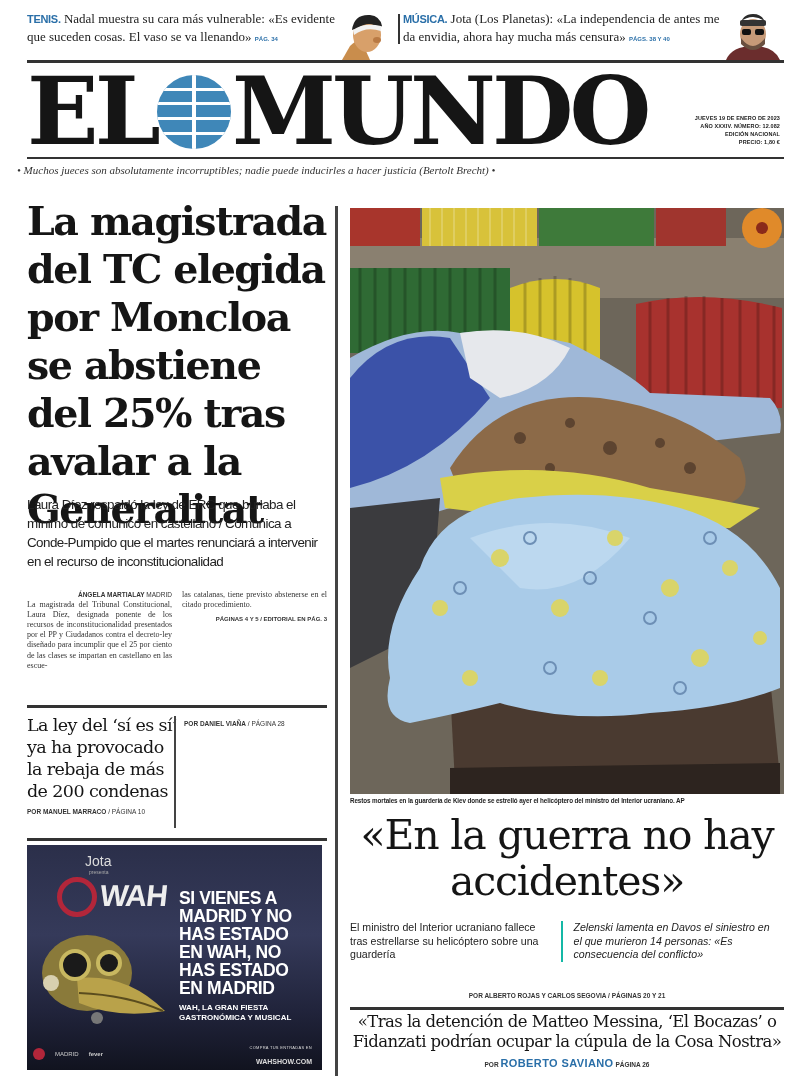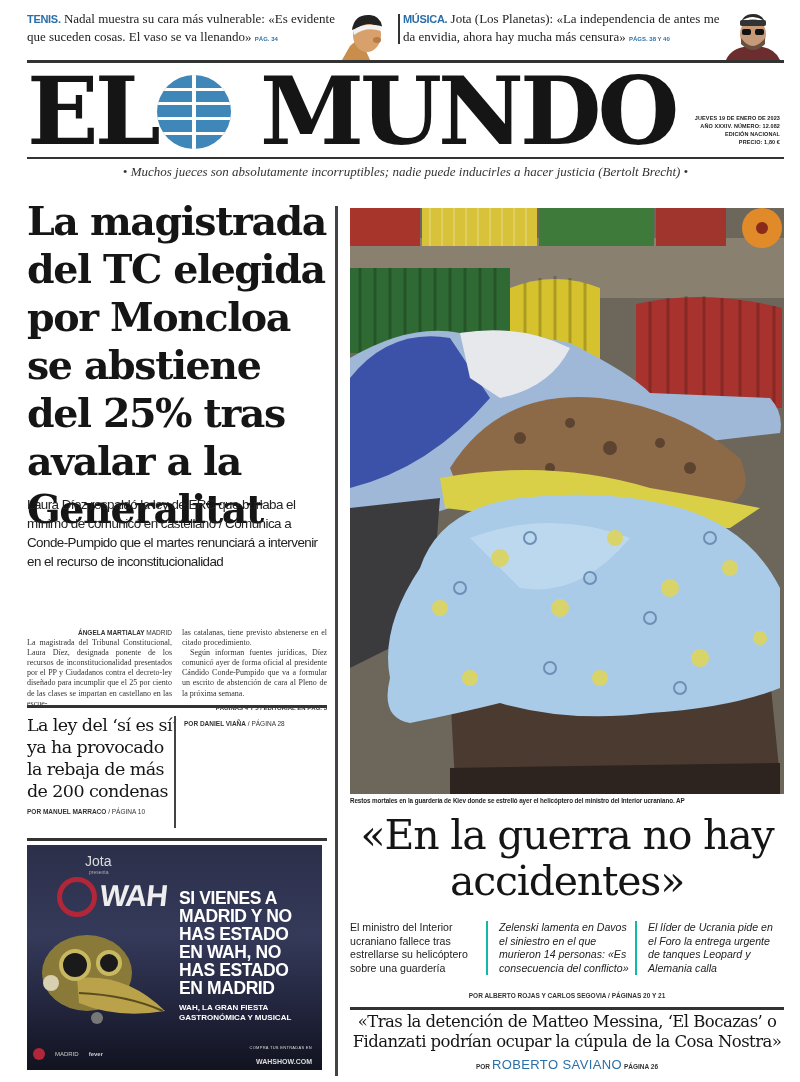--- a/index.html
+++ b/index.html
@@ -16,38 +16,38 @@
 
   .portrait { position: absolute; overflow: hidden; }
   .portrait-nadal { left: 340px; top: 8px; width: 52px; height: 52px; }
   .portrait-jota { left: 722px; top: 8px; width: 62px; height: 52px; }
 
   .rule-top { position: absolute; left: 27px; top: 60px; width: 757px; height: 3px; background: #333; }
 
   
   .masthead { position: absolute; left: 27px; top: 66px; height: 90px; font-family: "DejaVu Serif", serif; font-weight: bold; font-size: 94px; letter-spacing: -4px; line-height: 90px; color: #151515; }
   .mh-el { position: absolute; left: 0; top: 0; }
-  .mh-mundo { position: absolute; left: 205px; top: 0; margin-left: 28px; }
+  .mh-mundo { position: absolute; left: 205px; top: 0; }
   .globe { position: absolute; left: 129px; top: 8px; width: 76px; height: 76px; }
 
   .edition { position: absolute; left: 660px; top: 114px; width: 120px; text-align: right; font-family: "Liberation Sans", sans-serif; font-weight: bold; font-size: 5.5px; line-height: 8px; color: #222; letter-spacing: 0.1px; }
 
   .rule-mast { position: absolute; left: 27px; top: 157px; width: 757px; height: 2px; background: #333; }
 
-  .quote-line { position: absolute; left: 27px; top: 164px; width: 757px; text-align: center; font-family: "Liberation Serif", serif; font-style: italic; font-size: 13px; color: #333; }
+  .quote-line { position: absolute; left: 17px; top: 164px; width: 757px; text-align: left; font-family: "Liberation Serif", serif; font-style: italic; font-size: 11px; color: #333; }
 
   
   .col-divider { position: absolute; left: 335px; top: 206px; width: 3px; height: 870px; background: #444; }
 
   .main-headline { position: absolute; left: 27px; top: 197px; width: 300px; font-family: "DejaVu Serif", serif; font-size: 39.5px; line-height: 48px; letter-spacing: -1.4px; color: #151515; }
 
   .main-deck { position: absolute; left: 27px; top: 495px; width: 300px; font-family: "Liberation Sans", sans-serif; font-size: 13.4px; line-height: 19px; letter-spacing: -0.55px; color: #222; }
 
   .body-cols { position: absolute; left: 27px; top: 590px; width: 300px; display: flex; gap: 10px; font-family: "Liberation Serif", serif; font-size: 8px; line-height: 10.1px; color: #333; text-align: justify; }
-  .body-col { flex: 1; margin-top: 38px; }
+  .body-col { flex: 1; }
   .byline-inline { font-family: "Liberation Sans", sans-serif; font-weight: bold; font-size: 6.5px; display: block; text-align: right; }
   .byline-inline .city { font-weight: normal; }
   .indent { text-indent: 8px; display: block; }
   .pageref-right { font-family: "Liberation Sans", sans-serif; font-weight: bold; font-size: 6px; text-align: right; margin-top: 4px; display: block; }
 
   .rule-left { position: absolute; left: 27px; height: 3px; width: 300px; background: #333; }
 
   .sub-story { position: absolute; top: 714px; width: 150px; }
   .sub-story h2 { font-family: "DejaVu Serif", serif; font-weight: normal; font-size: 17.5px; line-height: 22px; letter-spacing: -0.6px; color: #151515; }
   .sub-byline { margin-top: 6px; font-family: "Liberation Sans", sans-serif; font-size: 6.5px; font-weight: bold; color: #333; }
@@ -76,21 +76,21 @@
 
   .summaries { position: absolute; left: 350px; top: 921px; width: 434px; display: flex; align-items: flex-end; }
   .summary { flex: 1; font-family: "Liberation Sans", sans-serif; font-size: 10.6px; line-height: 13.5px; color: #222; padding-right: 6px; }
   .summary + .summary { border-left: 2px solid #14b8a6; padding-left: 11px; font-style: italic; }
 
   .lead-byline { position: absolute; left: 350px; top: 992px; width: 434px; text-align: center; font-family: "Liberation Sans", sans-serif; font-size: 6.5px; font-weight: bold; color: #333; }
   .rule-right { position: absolute; left: 350px; top: 1007px; width: 434px; height: 3px; background: #333; }
 
   .saviano-headline { position: absolute; left: 350px; top: 1012px; width: 434px; text-align: center; font-family: "DejaVu Serif", serif; font-size: 16.5px; line-height: 20px; letter-spacing: -0.55px; color: #151515; }
   .saviano-byline { position: absolute; left: 350px; top: 1057px; width: 434px; text-align: center; font-family: "Liberation Sans", sans-serif; font-size: 6.5px; font-weight: bold; color: #333; }
-  .saviano-byline .author { color: #2a6fa8; font-weight: normal; font-size: 13px; letter-spacing: 0.4px; }
+  .saviano-byline .author { color: #2a6fa8; font-weight: bold; font-size: 11px; letter-spacing: 0.4px; }
 </style>
 </head>
 <body>
 
 <div class="teaser teaser-left">
   <span class="kicker">TENIS.</span><span> Nadal muestra su cara más vulnerable: «Es evidente que suceden cosas. El vaso se va llenando» </span><span class="pageref">PÁG. 34</span>
 </div>
 
 <div class="portrait portrait-nadal">
   <svg width="52" height="52" viewBox="0 0 52 52">
@@ -157,21 +157,20 @@
 
 <p class="main-deck">Laura Díez respaldó la ley de ERC que burlaba el mínimo de comunicó en castellano / Comunica a Conde-Pumpido que el martes renunciará a intervenir en el recurso de inconstitucionalidad</p>
 
 <div class="body-cols">
   <div class="body-col">
     <span class="byline-inline"><span>ÁNGELA MARTIALAY</span> <span class="city">MADRID</span></span>
     <span>La magistrada del Tribunal Constitucional, Laura Díez, designada ponente de los recursos de inconstitucionalidad presentados por el PP y Ciudadanos contra el decreto-ley diseñado para incumplir que el 25 por ciento de las clases se impartan en castellano en las escue-</span>
   </div>
   <div class="body-col">
     <span>las catalanas, tiene previsto abstenerse en el citado procedimiento.</span>
-    <span class="indent">Según informan fuentes jurídicas, Díez comunicó ayer de forma oficial al presidente Cándido Conde-Pumpido que va a formular un escrito de abstención de cara al Pleno de la próxima semana.</span>
     <span class="pageref-right">PÁGINAS 4 Y 5 / EDITORIAL EN PÁG. 3</span>
   </div>
 </div>
 
 <div class="rule-left" style="top:705px;"></div>
 
 <div class="sub-story" style="left:27px;">
   <h2>La ley del ‘sí es sí’ ya ha provocado la rebaja de más de 200 condenas</h2>
   <div class="sub-byline"><span>POR </span><span>MANUEL MARRACO</span><span class="pg"> / PÁGINA 10</span></div>
 </div>
@@ -325,21 +324,20 @@
   </svg>
 </div>
 
 <div class="photo-caption">Restos mortales en la guardería de Kiev donde se estrelló ayer el helicóptero del ministro del Interior ucraniano. AP</div>
 
 <h1 class="lead-headline" style="font-weight:normal;">«En la guerra no hay accidentes»</h1>
 
 <div class="summaries">
   <div class="summary">El ministro del Interior ucraniano fallece tras estrellarse su helicóptero sobre una guardería</div>
   <div class="summary">Zelenski lamenta en Davos el siniestro en el que murieron 14 personas: «Es consecuencia del conflicto»</div>
-  <div class="summary">El líder de Ucrania pide en el Foro la entrega urgente de tanques Leopard y Alemania calla</div>
 </div>
 
 <div class="lead-byline">POR ALBERTO ROJAS Y CARLOS SEGOVIA / PÁGINAS 20 Y 21</div>
 
 <div class="rule-right"></div>
 
 <h2 class="saviano-headline" style="font-weight:normal;">«Tras la detención de Matteo Messina, ‘El Bocazas’ o Fidanzati podrían ocupar la cúpula de la Cosa Nostra»</h2>
 
 <div class="saviano-byline"><span>POR </span><span class="author">ROBERTO SAVIANO</span><span> PÁGINA 26</span></div>
 

